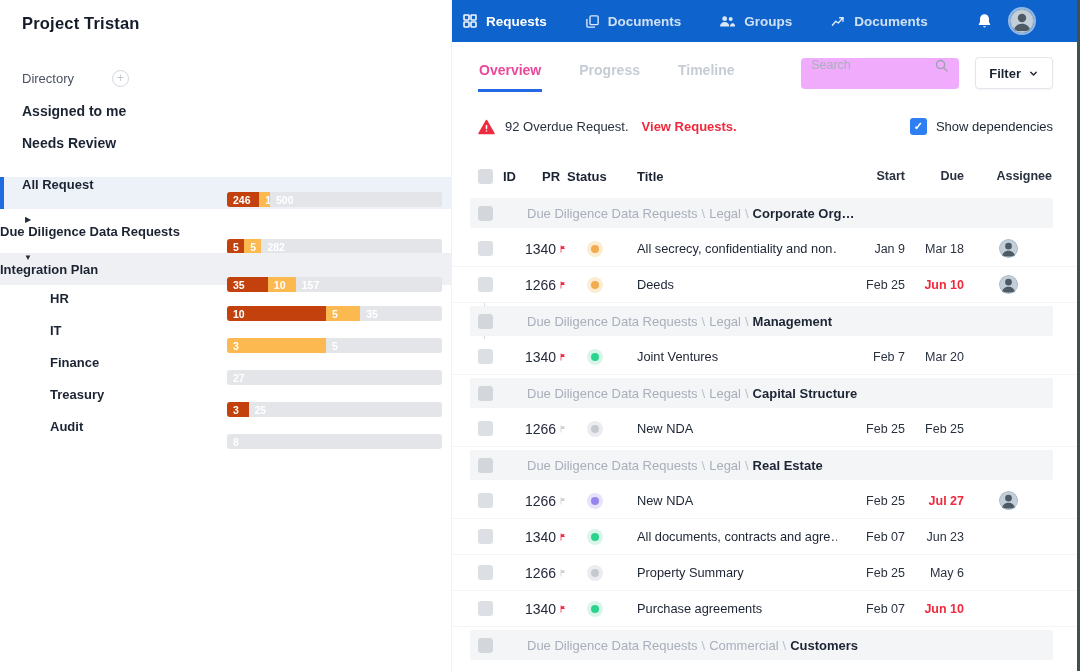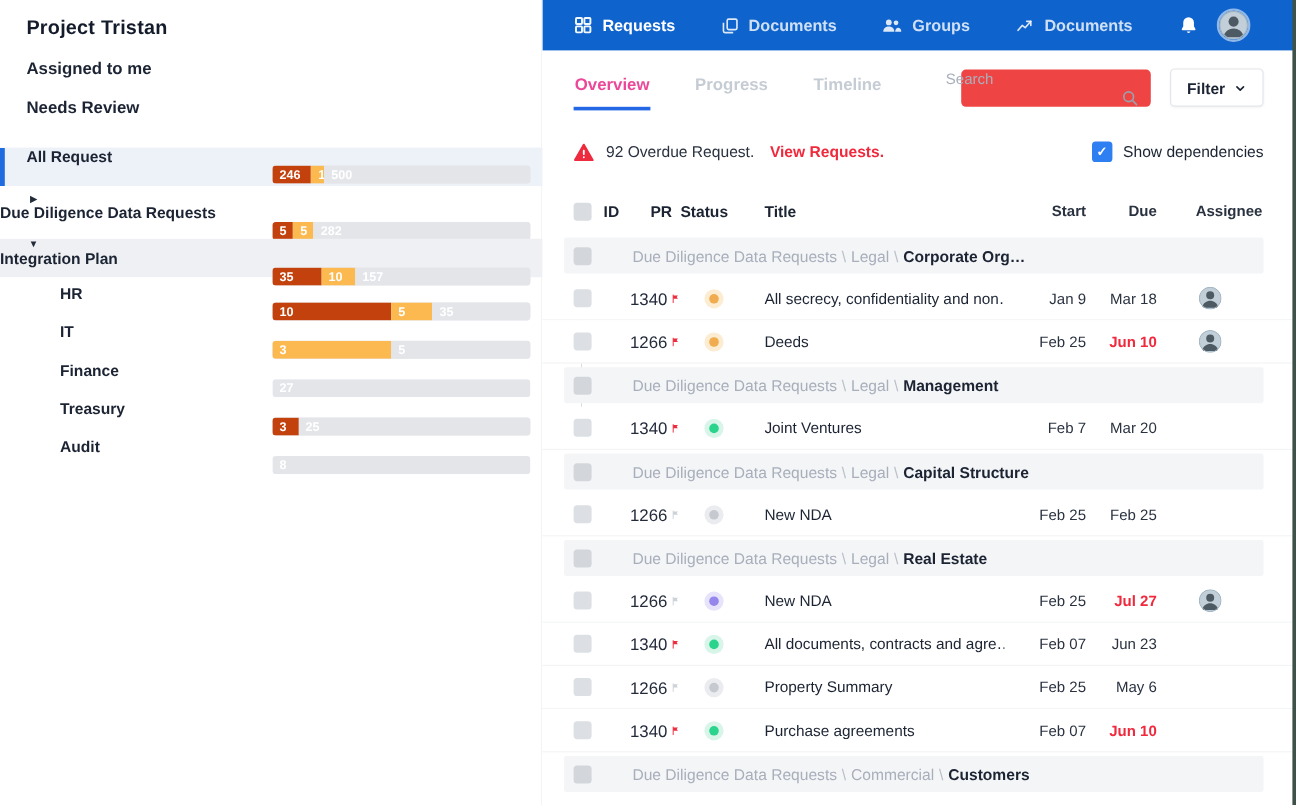--- a/index.html
+++ b/index.html
@@ -27,36 +27,36 @@
   .tree-row .pad0 { margin-left:22px; }
   .tree-row .padc { margin-left:0; }
   .tree-row .pad1 { margin-left:50px; }
   .bar { margin-left:auto; margin-right:10px; width:215px; height:15px; border-radius:3px;
          overflow:hidden; display:flex; flex:none; background:#e3e5e9;}
   .seg { height:100%; display:flex; align-items:center; flex:none; }
   .seg b { font-size:10.5px; font-weight:700; color:#fff; padding-left:6px; white-space:nowrap;}
   .seg.green { background:#c2410c; } .seg.orange { background:#fbb950; } .seg.gray { background:#e3e5e9; }
   
   .main { width:628px; display:flex; flex-direction:column; }
-  .navbar { height:42px; background:#0f63cc; display:flex; align-items:center; padding-left:26px; flex:none;text-align:right;}
+  .navbar { height:42px; background:#0f63cc; display:flex; align-items:center; padding-left:10px; flex:none;text-align:right;}
   .nav-item { display:flex; align-items:center; gap:8px; margin-right:38px; color:rgba(255,255,255,.8);
               font-size:13.5px; font-weight:600; cursor:pointer; white-space:nowrap;}
   .nav-item.active { color:#fff; font-weight:700; }
   .nav-item svg { display:block; opacity:.95;}
   .nav-right { margin-left:auto; display:flex; align-items:center; gap:15px; padding-right:44px; }
   .bell { cursor:pointer; display:flex; }
   .nav-avatar { width:28px; height:28px; border-radius:50%; overflow:hidden; border:2px solid rgba(255,255,255,.55); cursor:pointer;}
   
   .toolbar { display:flex; align-items:center; padding:12px 27px 0 26px; }
   .tabs { display:flex; align-items:flex-end; }
   .tab { margin-right:36px; font-size:14px; font-weight:600; color:#c6ccd4; padding:8px 1px 11px;
          border-bottom:3px solid transparent; cursor:pointer;}
   .tab.active { color:#ec4899; border-bottom-color:#2468e5; }
-  .searchbox { margin-left:auto; width:158px; height:31px; background:#ef4444; border-radius:4px;
-               display:flex; align-items:flex-end; padding:0 10px;flex-direction:column; }
+  .searchbox { margin-left:auto; width:158px; height:31px; background:#f0abfc; border-radius:4px;
+               display:flex; align-items:flex-start; padding:0 10px; }
   .searchbox input { border:none; outline:none; background:transparent; flex:1; font-size:12.5px;
                      font-family:"Liberation Sans",sans-serif; color:#2a3240; min-width:0;}
   .searchbox input::placeholder { color:#a9b0bb; }
   .filter-btn { margin-left:16px; height:32px; border:1px solid #e3e6ea; border-radius:4px; background:#fff;
                 padding:0 13px; font-size:13px; font-weight:700; color:#1c2433; display:flex; gap:7px;
                 align-items:center; cursor:pointer; box-shadow:0 1px 2px rgba(20,30,50,.05); white-space:nowrap;}
   
   .alert-row { display:flex; align-items:center; padding:26px 27px 0 26px; font-size:13px; }
   .alert-msg { margin-left:10px; color:#2a3240; }
   .view-link { color:#f0293d; font-weight:700; margin-left:13px; cursor:pointer; }
@@ -89,20 +89,24 @@
   .crumb .sep { color:#b9bfc8; padding:0 4px; }
   .connector { position:absolute; border-left:1.5px solid #d8dce1; border-bottom:1.5px solid #d8dce1;
                border-bottom-left-radius:3px; z-index:0; }
   .edge-strip { position:absolute; right:0; top:0; bottom:0; width:3px; background:#3f5249; z-index:10; }
 </style>
 </head>
 <body>
 
 <div class="sidebar">
   <div class="sidebar-title">Project Tristan</div>
+  <div class="directory-row">
+    <span class="directory-label">Directory</span>
+    <span class="add-btn">+</span>
+  </div>
   <div class="shortcut">Assigned to me</div>
   <div class="shortcut">Needs Review</div>
   <div class="tree" id="tree">
       <div class="tree-row selected">
         <span class="tree-label pad0">All Request</span>
         <span class="bar">
           <span class="seg green" style="width:15%">
             <b>246</b>
           </span>
           <span class="seg orange" style="width:5%">

